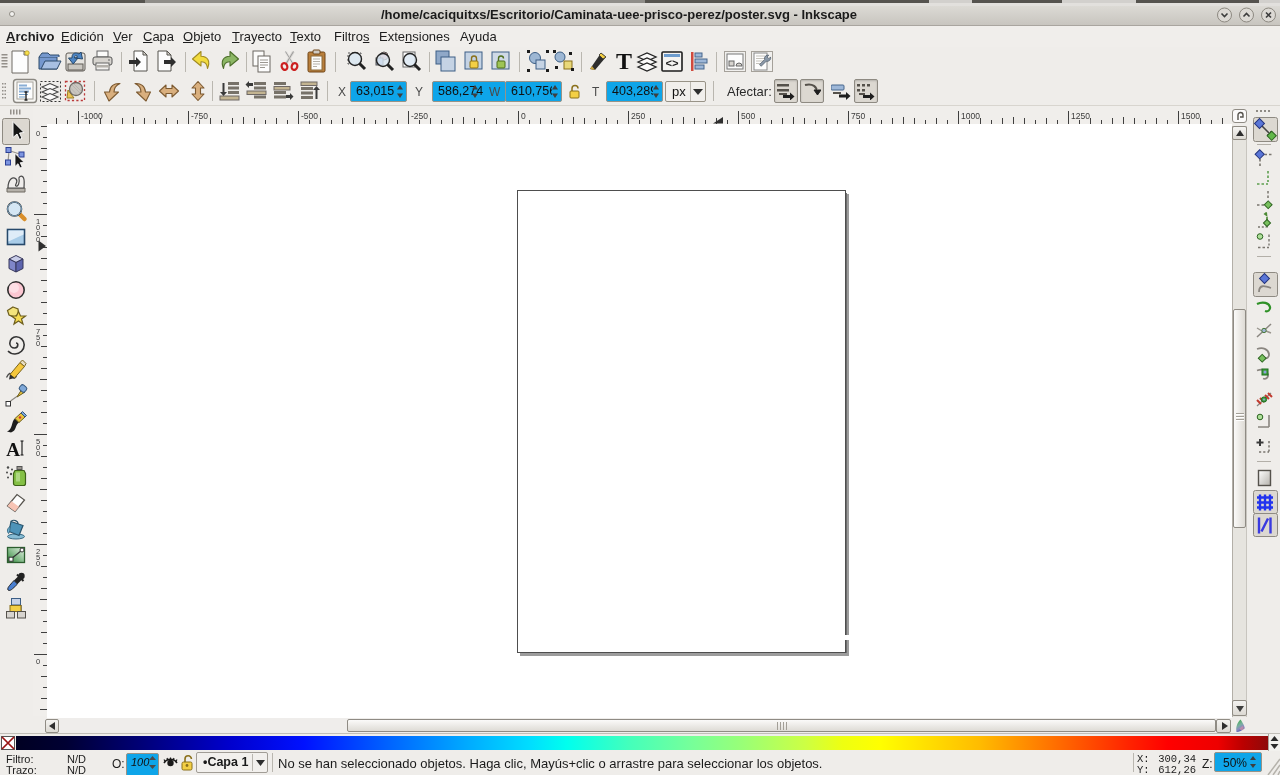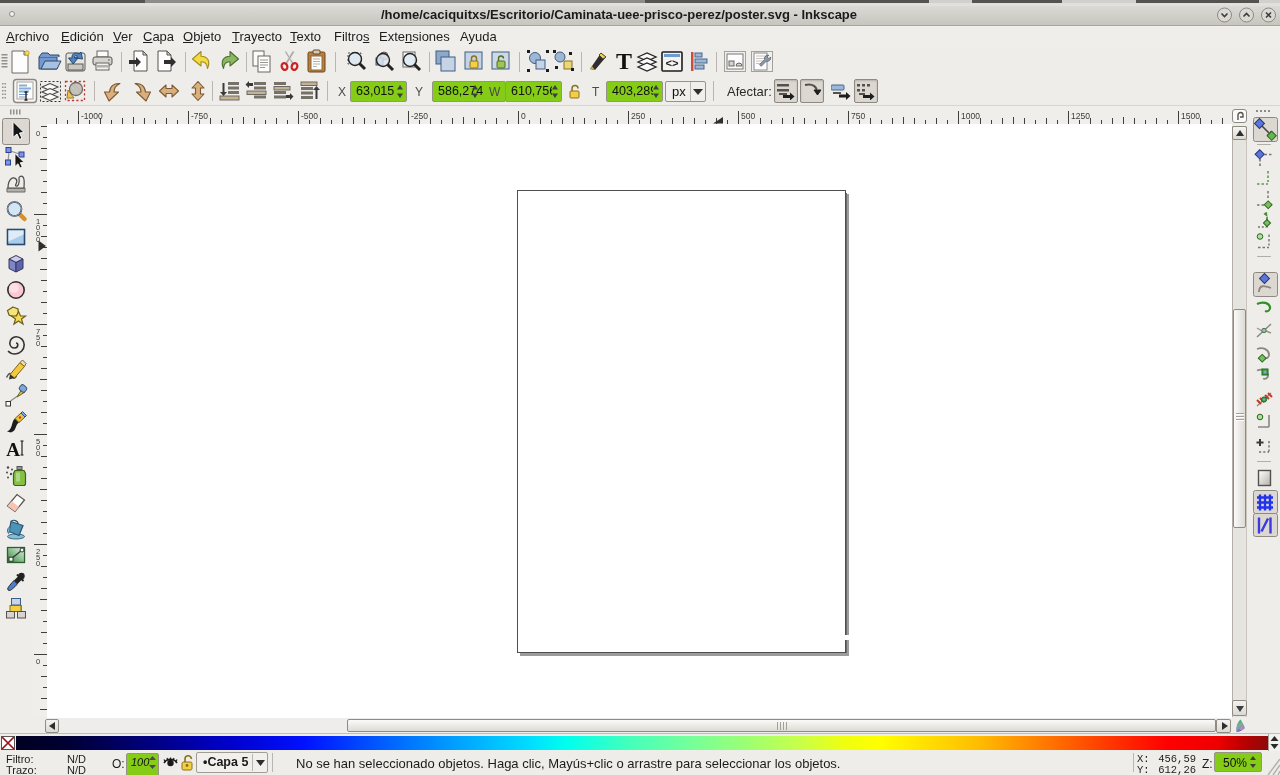--- a/index.html
+++ b/index.html
@@ -1,19 +1,19 @@
 <!DOCTYPE html>
 <html><head><meta charset="utf-8">
 <style>
 *{margin:0;padding:0;box-sizing:border-box;}
 html,body{width:1280px;height:775px;overflow:hidden;}
 body{font-family:"Liberation Sans",sans-serif;background:#efedea;position:relative;}
 .abs{position:absolute;}
 .sep1{position:absolute;width:1px;background:#b9b6af;}
-.spin{position:absolute;background:#84cc16;border:1px solid #989387;border-radius:2px;font-size:12.5px;color:#111;}
+.spin{position:absolute;background:#0ea5e9;border:1px solid #989387;border-radius:2px;font-size:12.5px;color:#111;}
 .spintx{position:absolute;left:5px;top:2px;white-space:nowrap;overflow:hidden;}
 .press{position:absolute;background:#dcd8d1;border:1px solid #8e8a82;border-radius:2px;box-shadow:inset 0 1px 2px rgba(0,0,0,0.18);}
 .lbl{position:absolute;font-size:12px;color:#4a4a4a;}
 </style></head>
 <body>
 
 <div class="abs" style="left:0;top:0;width:1280px;height:3px;background:#55534f;"></div>
 <div class="abs" style="left:145px;top:0;width:500px;height:3px;background:#8f8d89;"></div>
 <div class="abs" style="left:0;top:3px;width:1280px;height:3px;background:#e2e0dd;"></div>
 <div class="abs" style="left:929px;top:0;width:43px;height:3px;background:#d2d0cd;"></div>
@@ -28,21 +28,21 @@
   <circle cx="8.5" cy="9" r="7" fill="#dcd9d4" stroke="#8d8981"></circle>
   <circle cx="30.5" cy="9" r="7" fill="#dcd9d4" stroke="#8d8981"></circle>
   <circle cx="52.5" cy="9" r="7" fill="#dcd9d4" stroke="#8d8981"></circle>
   <path d="M5.5 7.5 L8.5 10.5 L11.5 7.5" fill="none" stroke="#3c3c3c" stroke-width="1.6"></path>
   <path d="M27.5 10.5 L30.5 7.5 L33.5 10.5" fill="none" stroke="#3c3c3c" stroke-width="1.6"></path>
   <path d="M50 6.5 L55 11.5 M55 6.5 L50 11.5" fill="none" stroke="#3c3c3c" stroke-width="1.6"></path>
 </svg>
 
 <div class="abs" style="left:0;top:26px;width:1280px;height:21px;background:#f0eeeb;"></div>
 <div id="menu" class="abs" style="left:6px;top:29px;height:18px;font-size:13px;color:#1d1d1d;white-space:nowrap;">
-<span style="position:absolute;left:0px;"><u>A</u>rchivo</span>
+<span style="position:absolute;left:0px;font-weight:bold;"><u>A</u>rchivo</span>
 <span style="position:absolute;left:55px;"><u>E</u>dición</span>
 <span style="position:absolute;left:107px;"><u>V</u>er</span>
 <span style="position:absolute;left:137px;"><u>C</u>apa</span>
 <span style="position:absolute;left:177px;"><u>O</u>bjeto</span>
 <span style="position:absolute;left:226px;"><u>T</u>rayecto</span>
 <span style="position:absolute;left:284px;"><u>T</u>exto</span>
 <span style="position:absolute;left:328px;">Filtro<u>s</u></span>
 <span style="position:absolute;left:373px;">Exte<u>n</u>siones</span>
 <span style="position:absolute;left:454px;">Ayuda</span>
 </div>
@@ -871,30 +871,30 @@
       <path d="M1 8 C4 3 11 3 14 8" fill="none" stroke="#1a1a1a" stroke-width="1.5"></path>
       <path d="M2.5 7 L1 4.5 M5 5.5 L4 3 M7.5 5 L7.5 2.5 M10 5.5 L11 3 M12.5 7 L14 4.5" stroke="#1a1a1a" stroke-width="1.2"></path>
       <circle cx="7.5" cy="8" r="3.2" fill="#1a1a1a"></circle>
     </svg>
 <svg class="abs" style="left:180px;top:754px;" width="15" height="17" viewBox="0 0 15 17">
       <rect x="2" y="8" width="10" height="8" rx="1.5" fill="#f3cf45" stroke="#8a701b"></rect>
       <path d="M5 8 V5 a3.2 3.2 0 0 1 6.4 0" fill="none" stroke="#8a701b" stroke-width="1.6"></path>
       <circle cx="7" cy="11.5" r="1.4" fill="#8a701b"></circle>
     </svg>
 <div class="abs" style="left:196px;top:752px;width:72px;height:21px;background:#f2f0ed;border:1px solid #a19d96;border-radius:2px;">
- <span style="position:absolute;left:6px;top:2px;font-size:12.5px;font-weight:bold;color:#1a1a1a;">•Capa 5</span>
+ <span style="position:absolute;left:6px;top:2px;font-size:12.5px;font-weight:bold;color:#1a1a1a;">•Capa 1</span>
  <div style="position:absolute;left:55px;top:1px;width:1px;height:17px;background:#b9b6af;"></div>
  <svg style="position:absolute;left:59px;top:7px;" width="10" height="7">
         <path d="M0 0 H9 L4.5 6 Z" fill="#2e2e2e"></path>
       </svg>
 </div>
 <div class="sep1" style="left:272px;top:753px;height:19px;"></div>
-<div class="abs" style="left:278px;top:756px;font-size:13px;color:#1b1b1b;margin-left:18px;">No se han seleccionado objetos. Haga clic, Mayús+clic o arrastre para seleccionar los objetos.</div>
+<div class="abs" style="left:278px;top:756px;font-size:13px;color:#1b1b1b;">No se han seleccionado objetos. Haga clic, Mayús+clic o arrastre para seleccionar los objetos.</div>
 <div class="sep1" style="left:1133px;top:753px;height:19px;"></div>
-<div class="abs" style="left:1137px;top:753px;width:59px;font-family:'Liberation Mono',monospace;font-size:10.5px;color:#1c1c1c;">X:<span style="float:right;">456,59</span></div>
+<div class="abs" style="left:1137px;top:753px;width:59px;font-family:'Liberation Mono',monospace;font-size:10.5px;color:#1c1c1c;">X:<span style="float:right;">300,34</span></div>
 <div class="abs" style="left:1137px;top:764px;width:59px;font-family:'Liberation Mono',monospace;font-size:10.5px;color:#1c1c1c;">Y:<span style="float:right;">612,26</span></div>
 <div class="abs" style="left:1202px;top:757px;font-size:12px;color:#1c1c1c;">Z:</div>
 <div class="spin" style="left:1214px;top:752px;width:48px;height:20px;">
       <span style="position:absolute;left:8px;top:3px;font-size:12px;">50%</span>
     </div>
 <svg class="abs" style="left:1249px;top:756px;" width="8" height="12">
       <path d="M4 0 L7 4 H1 Z" fill="#3e3e3e"></path>
       <path d="M4 12 L1 8 H7 Z" fill="#3e3e3e"></path>
     </svg>
 <svg class="abs" style="left:1264px;top:757px;" width="16" height="18">

